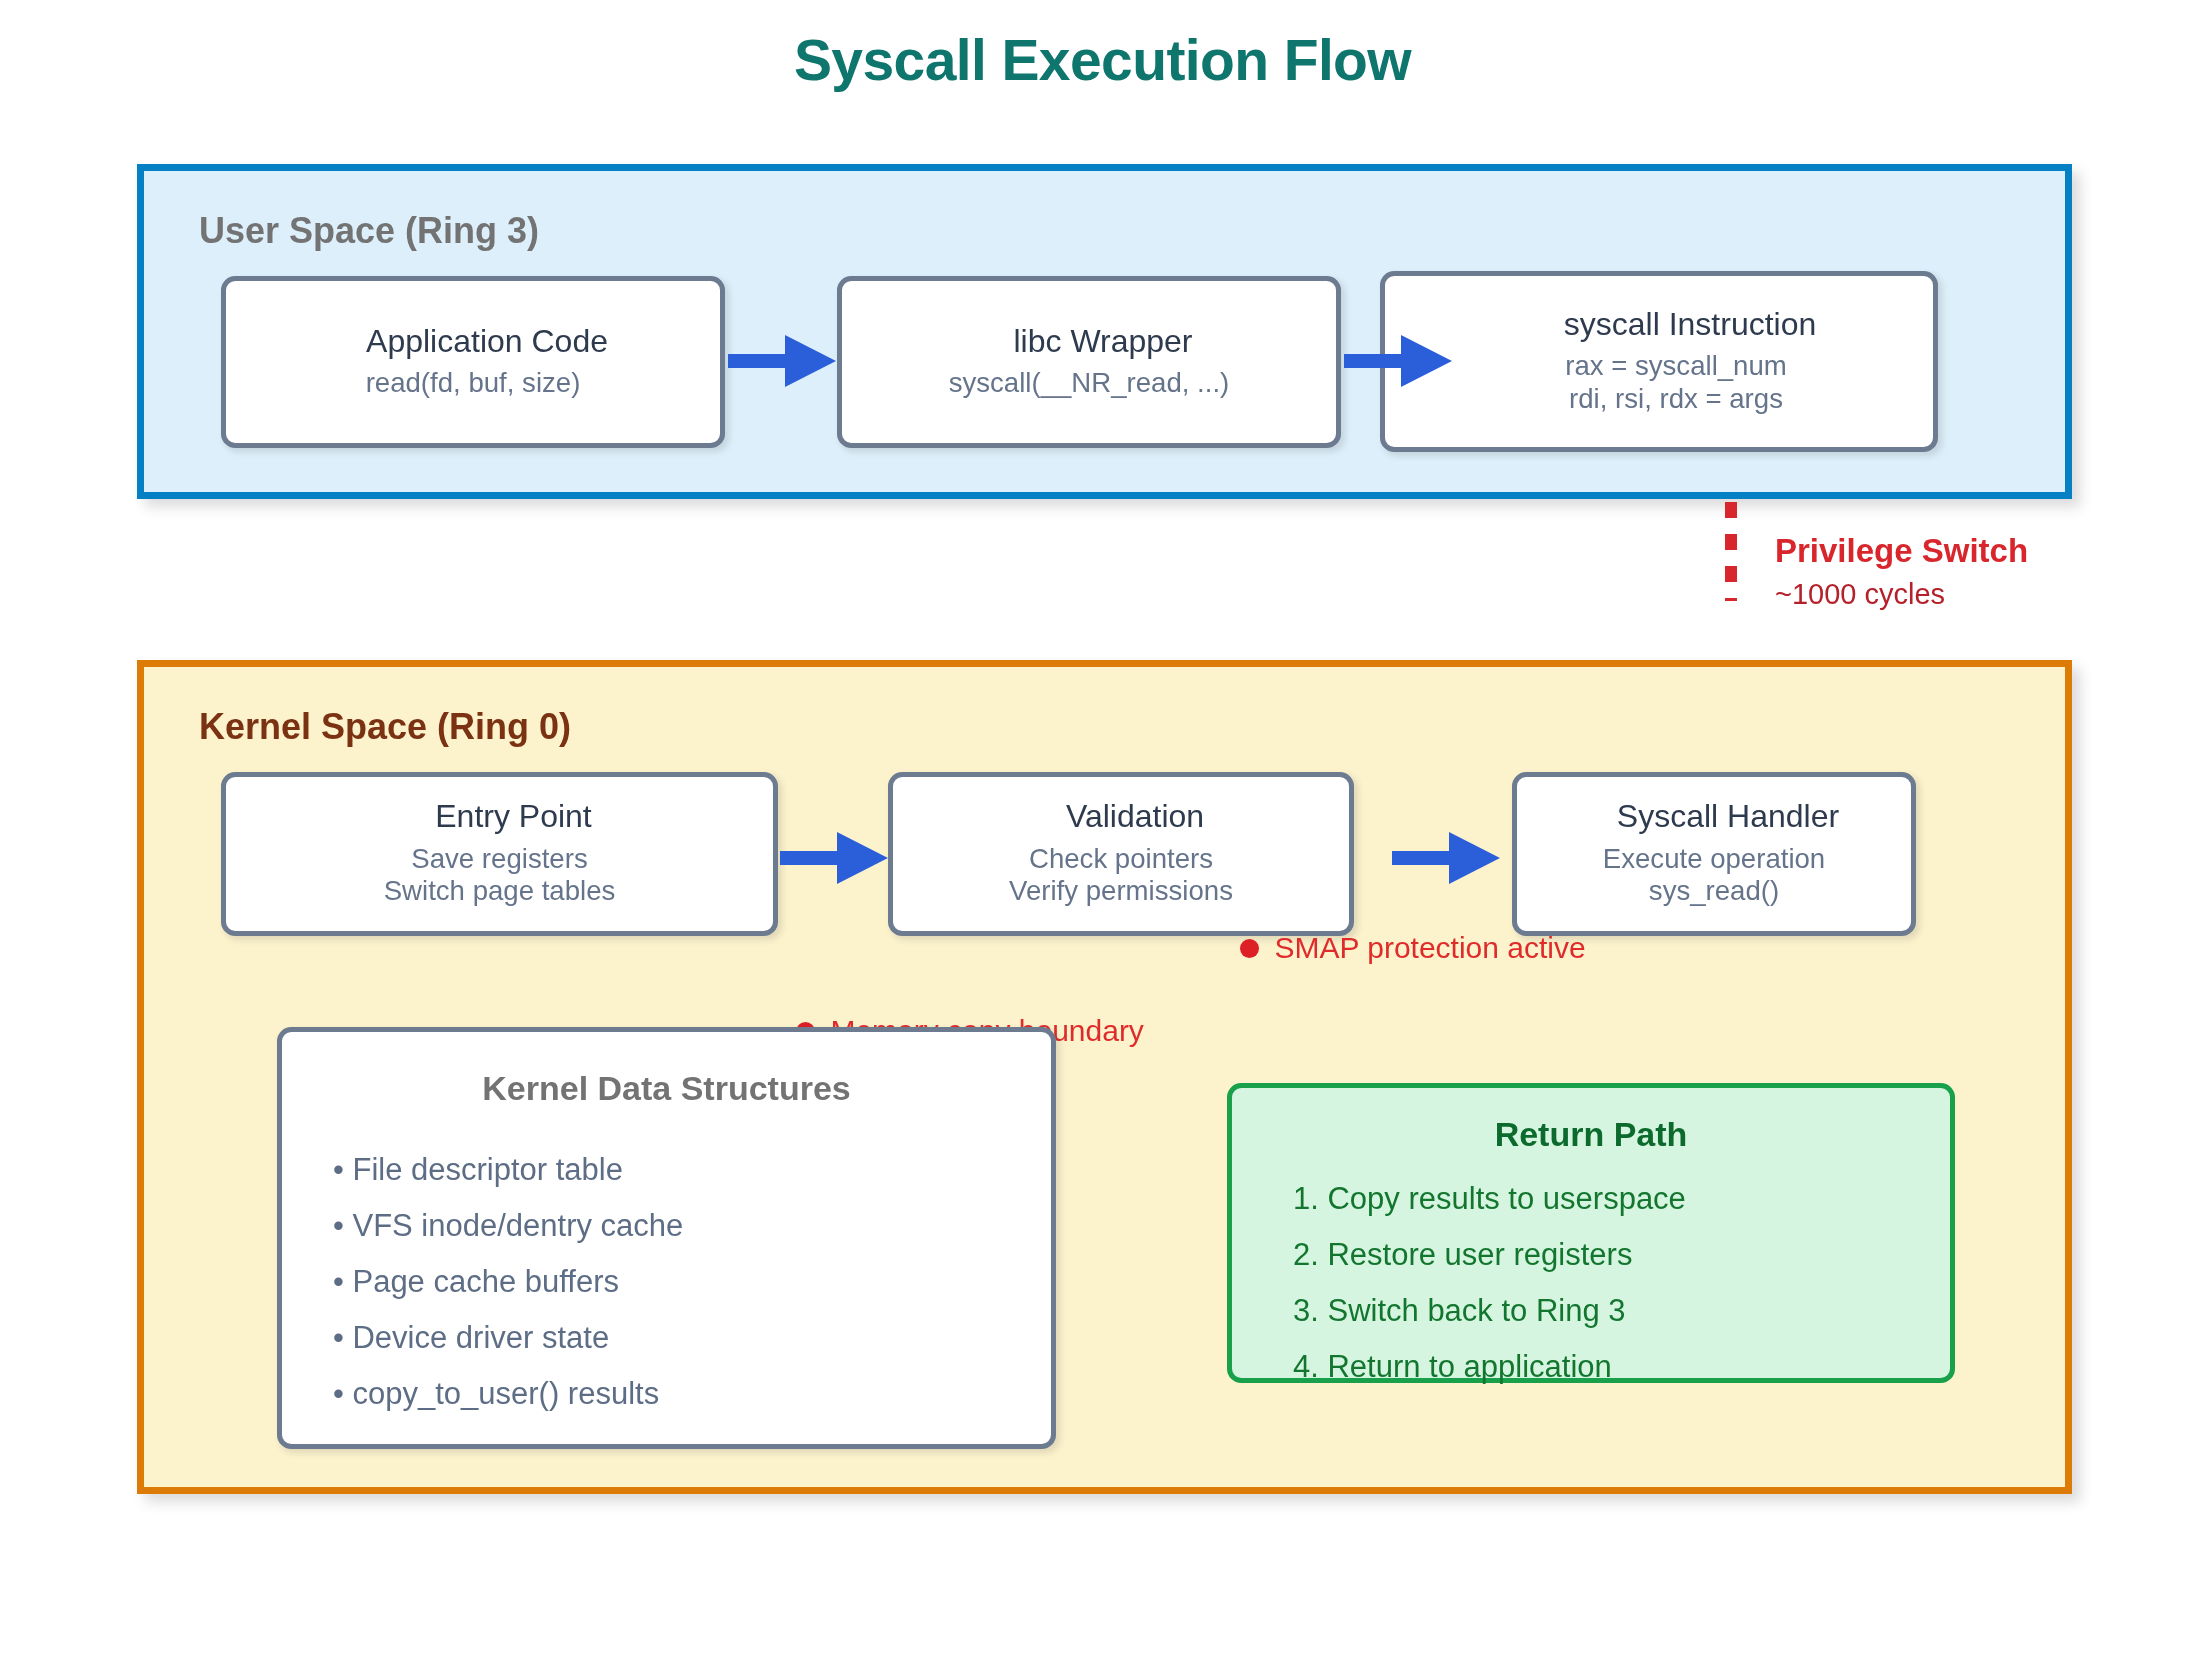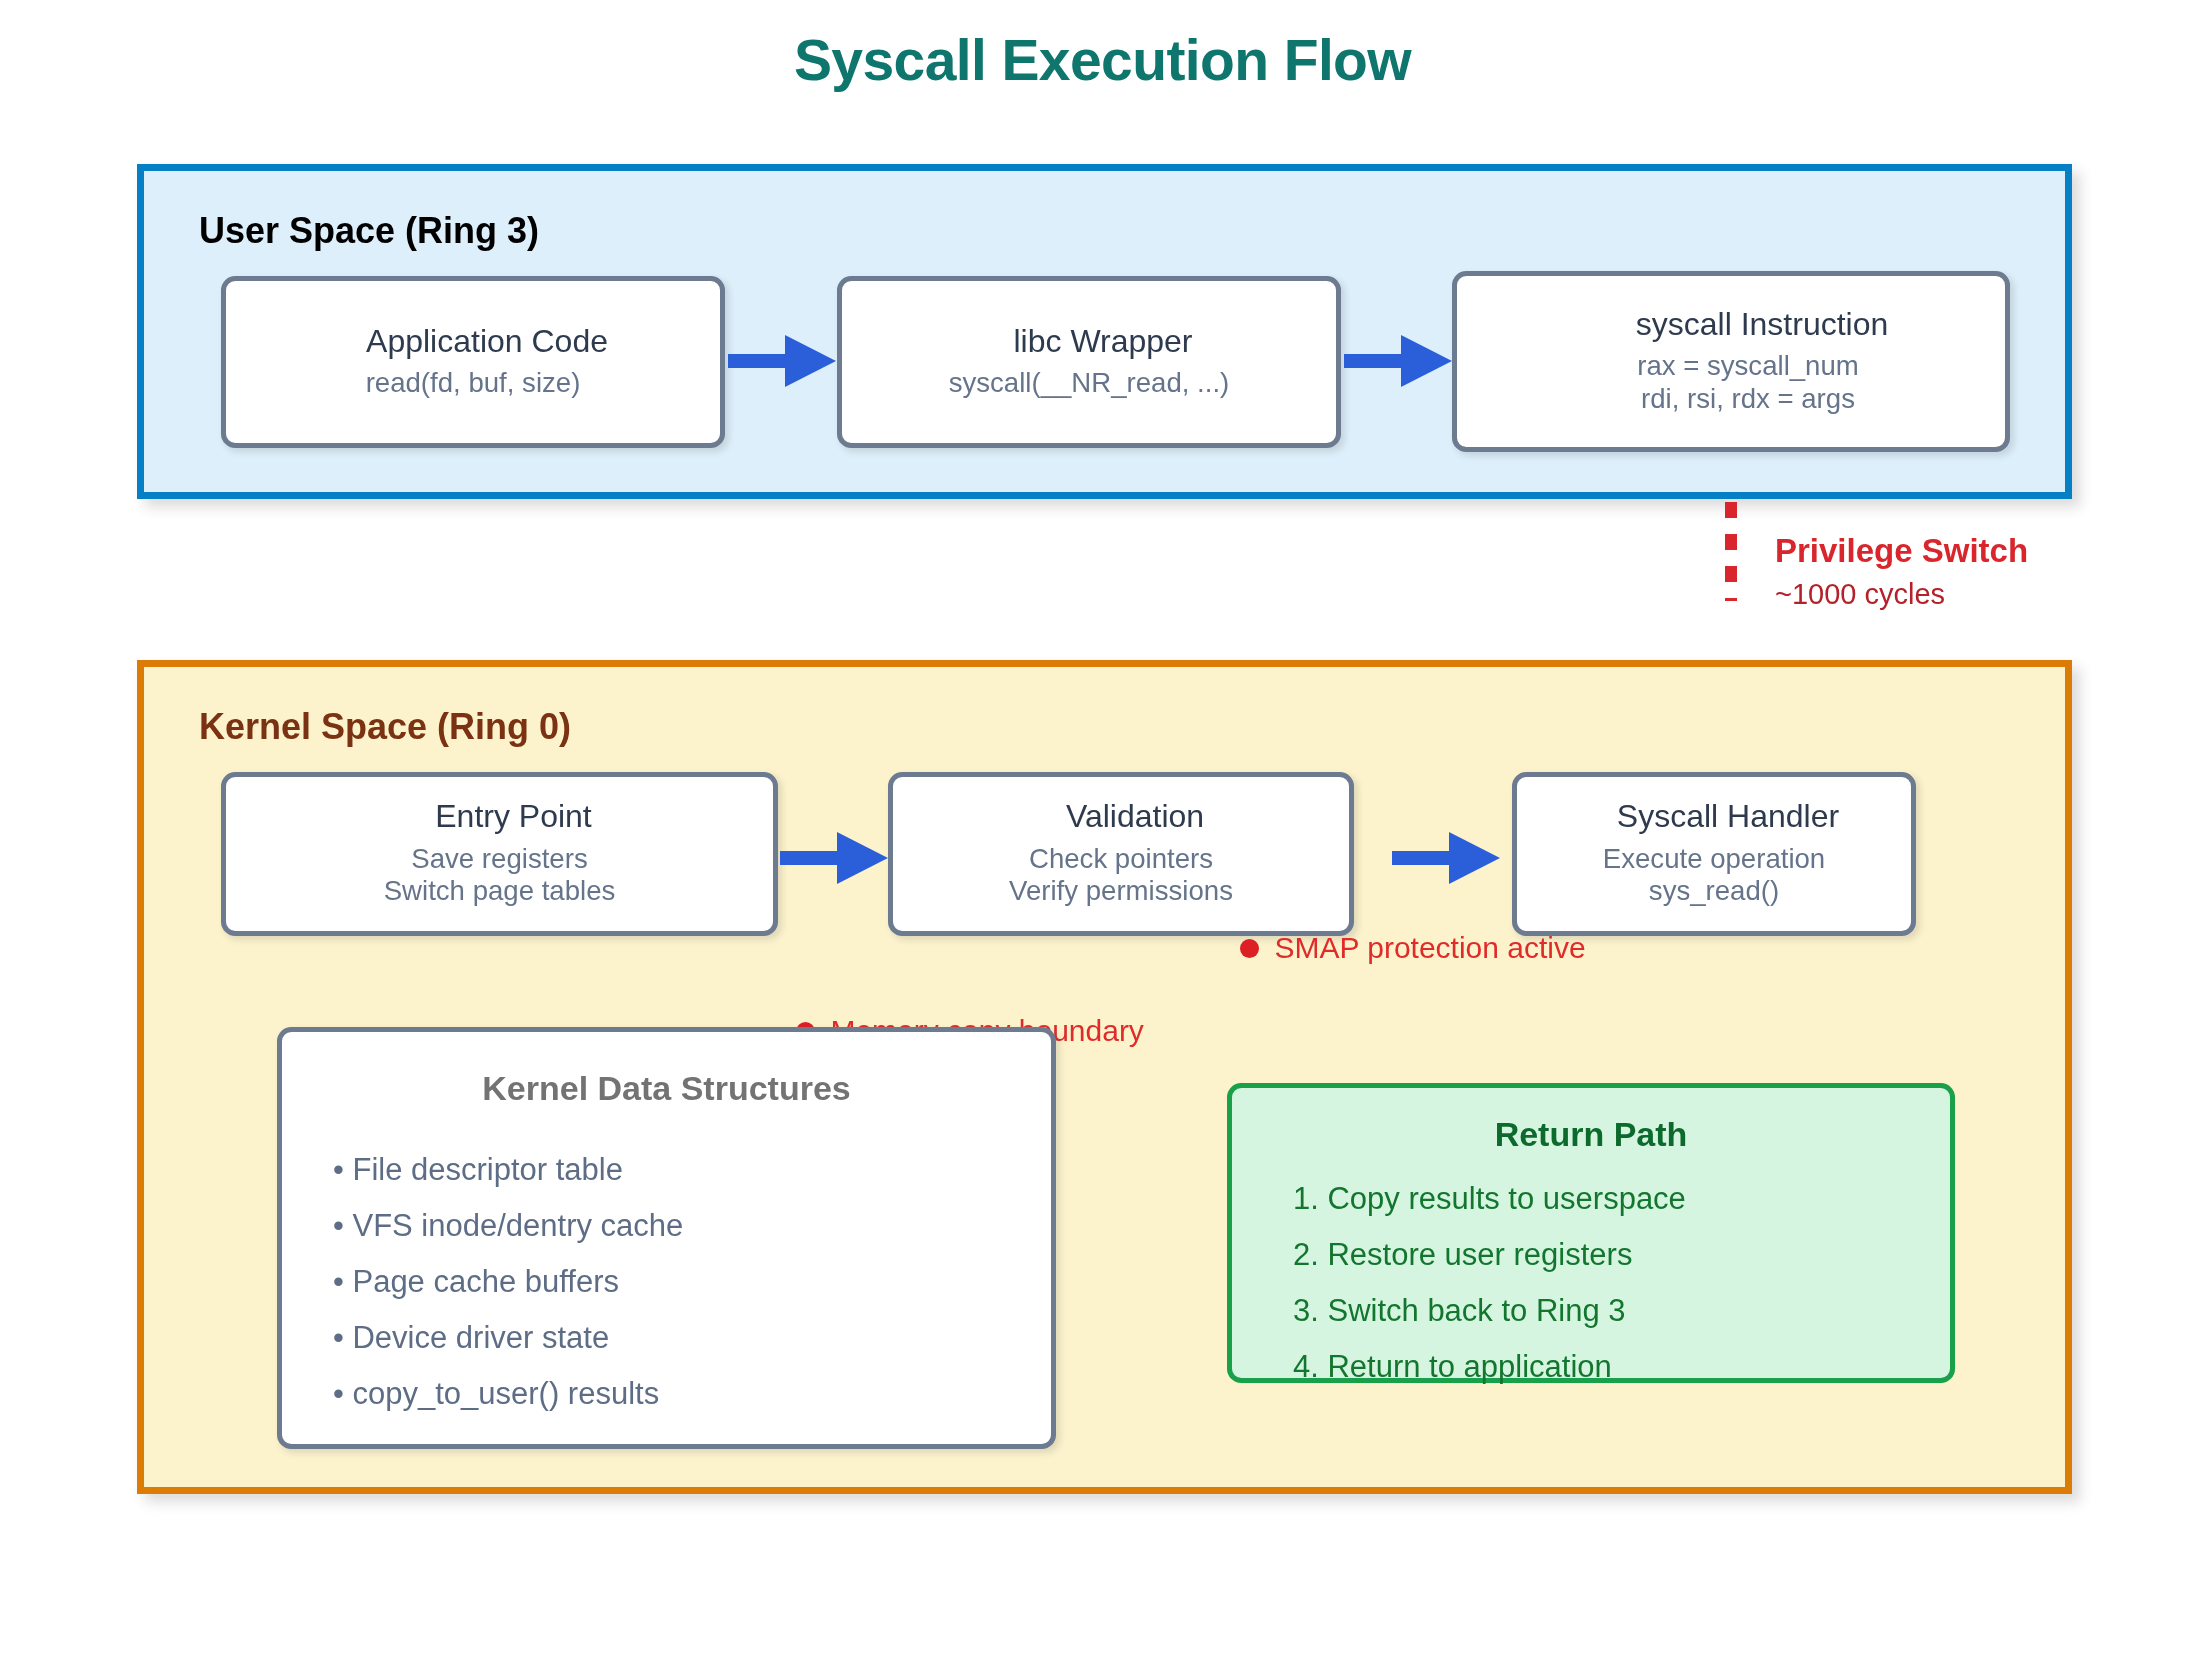--- a/index.html
+++ b/index.html
@@ -54,21 +54,21 @@
   .panel-label {
     position: absolute;
     font-family: "Liberation Sans", sans-serif;
     font-size: 36px;
     font-weight: bold;
     white-space: nowrap;
   }
   #user-space-label {
     left: 55px;
     top: 39px;
-    color: #000000;
+    color: #737373;
   }
   #kernel-space-label {
     left: 55px;
     top: 39px;
     color: #7a3212;
   }
 
   
   .flow-box {
     position: absolute;
@@ -95,21 +95,21 @@
     color: #65748b;
     font-family: "Liberation Sans", sans-serif;
     line-height: 1.18;
     white-space: nowrap;
   }
   .flow-box .box-sub.first { margin-top: 8.8px; }
 
   
   #box-application-code { left: 221px;  top: 276px; width: 504px; height: 172px; }
   #box-libc-wrapper     { left: 837px; top: 276px; width: 504px; height: 172px; }
-  #box-syscall-instruction { left: 1452px; top: 271px; width: 558px; height: 181px; padding-left: 34px; }
+  #box-syscall-instruction { left: 1380px; top: 271px; width: 558px; height: 181px; padding-left: 34px; }
 
   
   #box-entry-point      { left: 221px;  top: 772px; width: 557px; height: 164px; }
   #box-validation       { left: 888px; top: 772px; width: 466px; height: 164px; }
   #box-syscall-handler  { left: 1512px; top: 772px; width: 404px; height: 164px; }
 
   
   .arrow {
     position: absolute;
     height: 14.3px;

